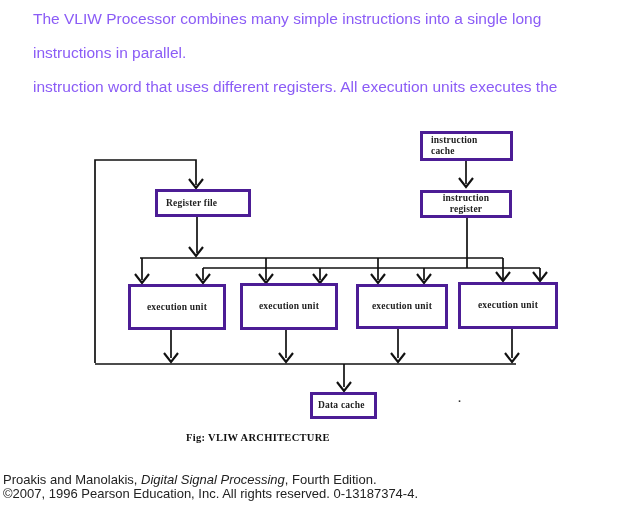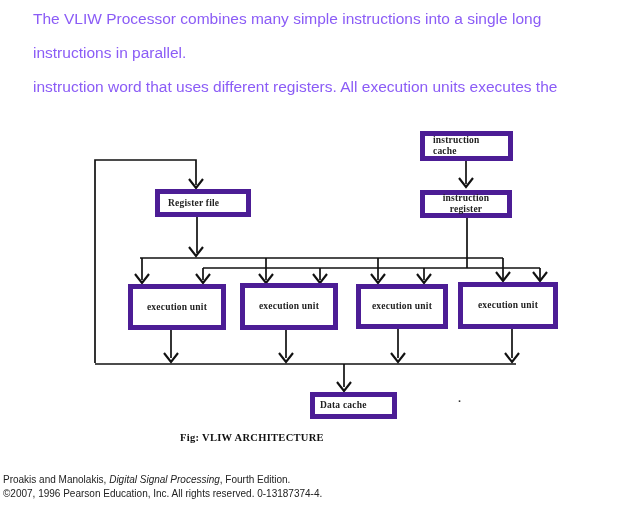--- a/index.html
+++ b/index.html
@@ -8,40 +8,40 @@
     font-family:"Liberation Sans", sans-serif; overflow:hidden;
   }
   .intro {
     position:absolute; left:33px; top:2px; width:585px;
     font-size:15.5px; line-height:34px; color:#8b5cf6;
   }
   .intro .intro-line { white-space:nowrap; }
   svg.wires { position:absolute; left:0; top:0; }
   .box {
     position:absolute; box-sizing:border-box;
-    border:5px solid #4c1d95; background:#ffffff;
+    border:3px solid #4c1d95; background:#ffffff;
     display:flex; align-items:center;
     font-family:"Liberation Serif", serif; font-weight:bold;
     font-size:9.5px; color:#222; letter-spacing:0.2px;
   }
   .box .lbl { white-space:pre-line; line-height:11px; }
   .pad-left { padding-left:8px; }
   .center { justify-content:center; text-align:center; }
   .caption {
-    position:absolute; left:180px; top:432px;
+    position:absolute; left:186px; top:432px;
     font-family:"Liberation Serif", serif; font-weight:bold;
     font-size:10.5px; color:#111; letter-spacing:0.3px;
   }
   .stray-dot {
     position:absolute; left:458px; top:397px;
     font-size:11px; font-weight:bold; color:#333; line-height:3px;
   }
   .attribution {
     position:absolute; left:3px; top:473px;
-    font-size:10px; line-height:13.5px; color:#222;
+    font-size:13px; line-height:13.5px; color:#222;
   }
   .attribution .italic { font-style:italic; }
 </style>
 </head>
 <body>
 
 <div class="page">
 
   <div class="intro">
     <div class="intro-line">The VLIW Processor combines many simple instructions into a single long</div>
@@ -126,21 +126,21 @@
   </div>
 
   <div class="box center" style="left:356px; top:284px; width:92px; height:45px;">
     <span class="lbl">execution unit</span>
   </div>
 
   <div class="box center" style="left:458px; top:282px; width:100px; height:47px;">
     <span class="lbl">execution unit</span>
   </div>
 
-  <div class="box pad-left" style="left:310px; top:392px; width:87px; height:27px; padding-left:5px;">
+  <div class="box pad-left" style="left:310px; top:392px; width:67px; height:27px; padding-left:5px;">
     <span class="lbl">Data cache</span>
   </div>
 
   <div class="stray-dot">.</div>
 
   <div class="caption">Fig: VLIW ARCHITECTURE</div>
 
   <div class="attribution">
     <div><span>Proakis and Manolakis, </span><span class="italic">Digital Signal Processing</span><span>, Fourth Edition.</span></div>
     <div>©2007, 1996 Pearson Education, Inc.  All rights reserved.  0-13187374-4.</div>

